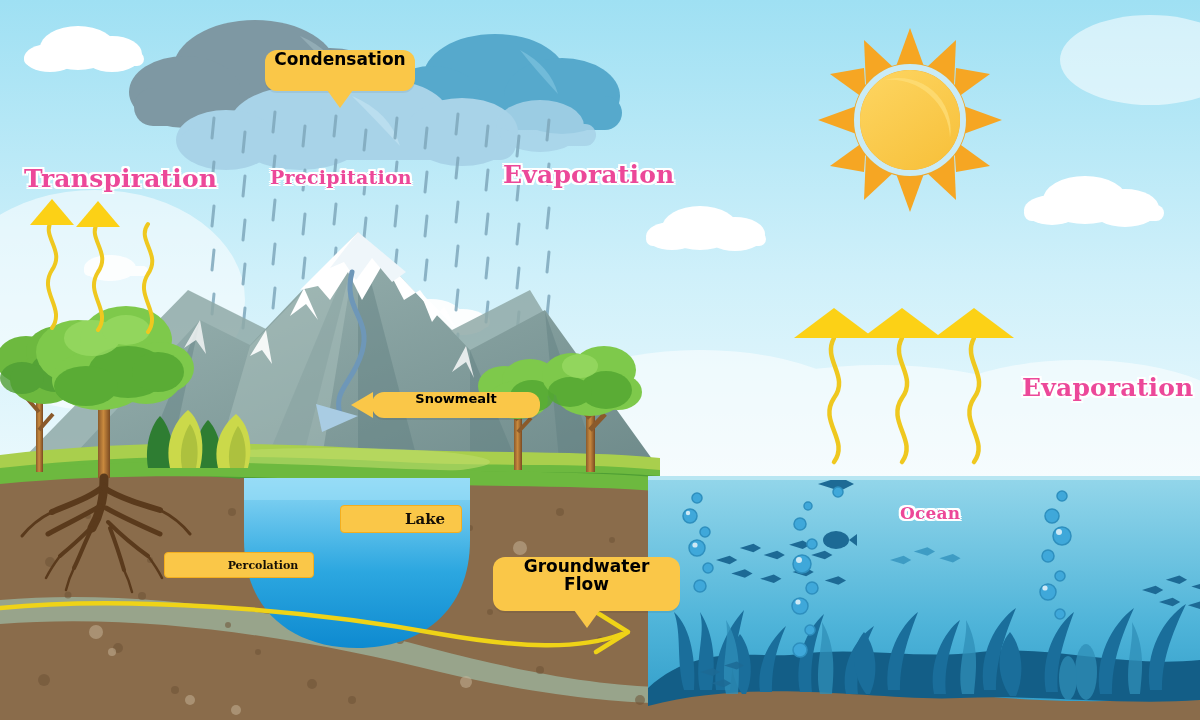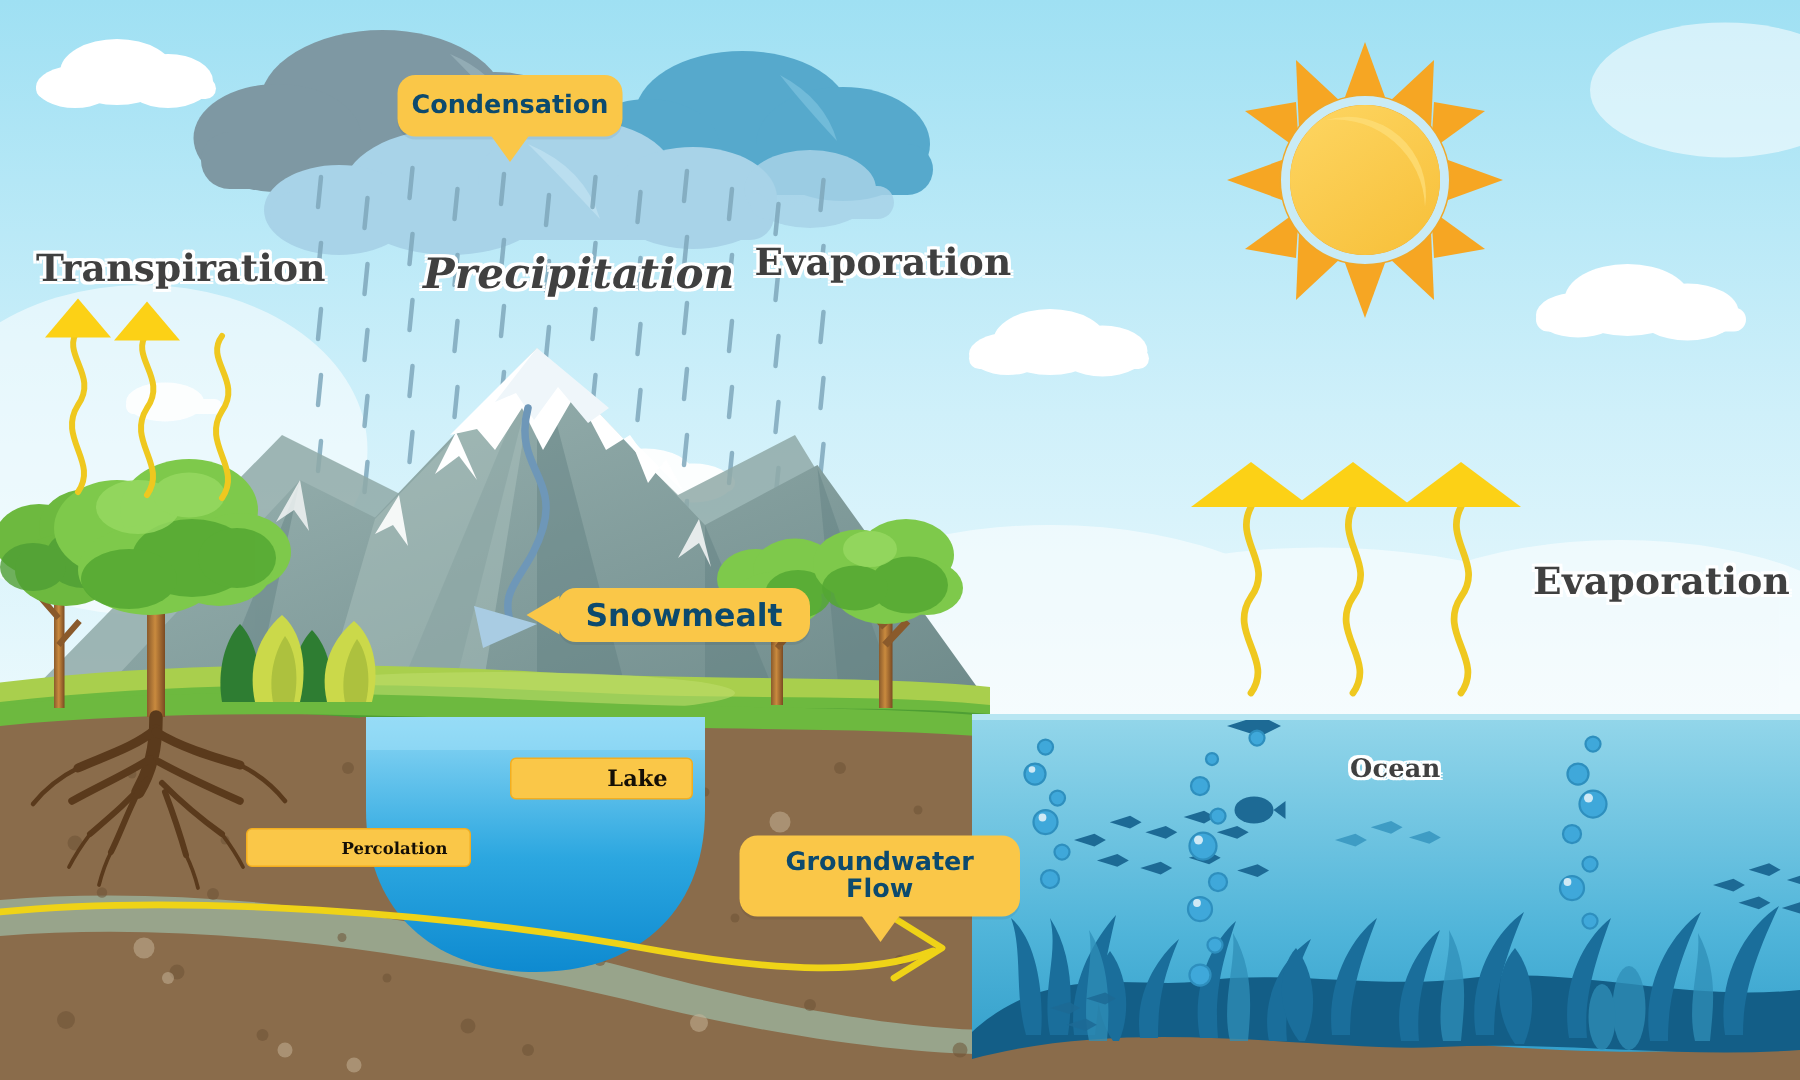--- a/index.html
+++ b/index.html
@@ -6,38 +6,37 @@
   html,body{margin:0;padding:0;background:#fff;}
   body{font-family:"Liberation Sans", sans-serif;}
   #stage{position:relative;width:1200px;height:720px;overflow:hidden;}
   #stage svg.layer{position:absolute;left:0;top:0;width:1200px;height:720px;}
 
   
   .bigLabel{
     position:absolute;
     font-family:"DejaVu Serif", serif;
     font-weight:bold;
-    color:#404040;
+    color:#ec4899;
     white-space:nowrap;
     letter-spacing:.2px;
     text-shadow:
       -2px -2px 0 #ffffff,  2px -2px 0 #ffffff,
       -2px  2px 0 #ffffff,  2px  2px 0 #ffffff,
       -2px  0   0 #ffffff,  2px  0   0 #ffffff,
        0   -2px 0 #ffffff,  0    2px 0 #ffffff;
   }
   .bubble{
     position:absolute;
     background:#FAC748;
     border-radius:12px;
-    color:#0c4a6e;
+    color:#000000;
     font-family:"DejaVu Sans", sans-serif;
     font-weight:bold;
     display:flex;
-    align-items:center;
     justify-content:center;
     text-align:center;
     line-height:1.08;
     box-shadow:0 2px 0 rgba(0,0,0,.06);
   }
   .bubble .tail{
     position:absolute;
     width:0;height:0;
   }
   .tail-down{
@@ -647,34 +646,34 @@
     <g fill="none" stroke="#EFD317" stroke-width="4.5" stroke-linecap="round" stroke-linejoin="round">
       <path d="M0,608 C120,596 300,608 440,634 C520,648 580,650 622,634"></path>
       <polyline points="596,612 628,632 596,652"></polyline>
     </g>
 
     </g>
   </svg>
 
   <div class="bigLabel" style="left:24px;top:164px;font-size:25px;">Transpiration</div>
 
-  <div class="bigLabel" style="left:282px;top:166px;font-size:28px;font-style:italic;">Precipitation</div>
+  <div class="bigLabel" style="left:270px;top:166px;font-size:19px;">Precipitation</div>
 
   <div class="bigLabel" style="left:503px;top:160px;font-size:25px;">Evaporation</div>
 
   <div class="bigLabel" style="left:1022px;top:373px;font-size:25px;">Evaporation</div>
 
   <div class="bigLabel" style="left:900px;top:503px;font-size:17px;">Ocean</div>
 
   <div class="bubble" style="left:265px;top:50px;width:150px;height:41px;font-size:17px;">
     <span>Condensation</span>
     <i class="tail tail-down"></i>
   </div>
 
-  <div class="bubble" style="left:372px;top:392px;width:168px;height:36px;font-size:21px;">
+  <div class="bubble" style="left:372px;top:392px;width:168px;height:26px;font-size:13px;">
     <span>Snowmealt</span>
     <i class="tail tail-left"></i>
   </div>
 
   <div class="bubble" style="left:493px;top:557px;width:187px;height:54px;font-size:17px;">
     <span style="white-space:pre-line;">Groundwater
 Flow</span>
     <i class="tail tail-down"></i>
   </div>
 

